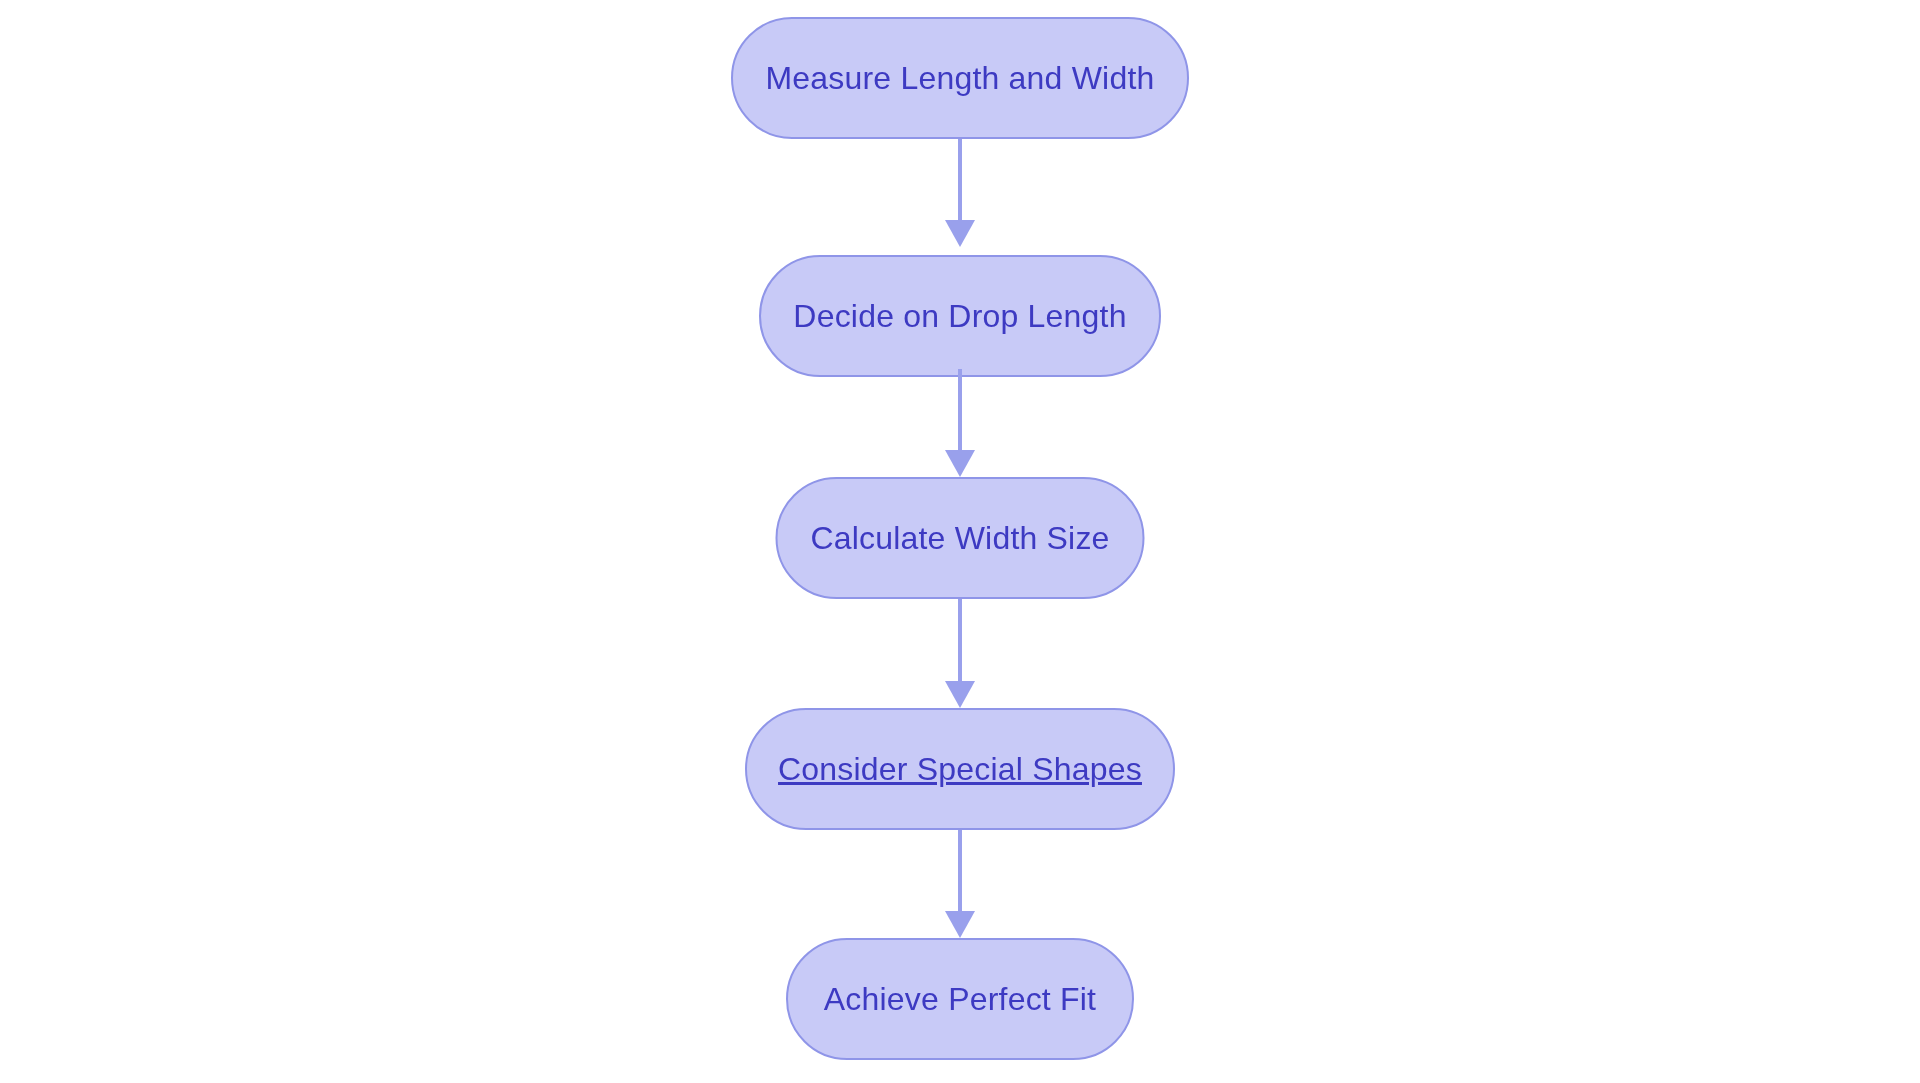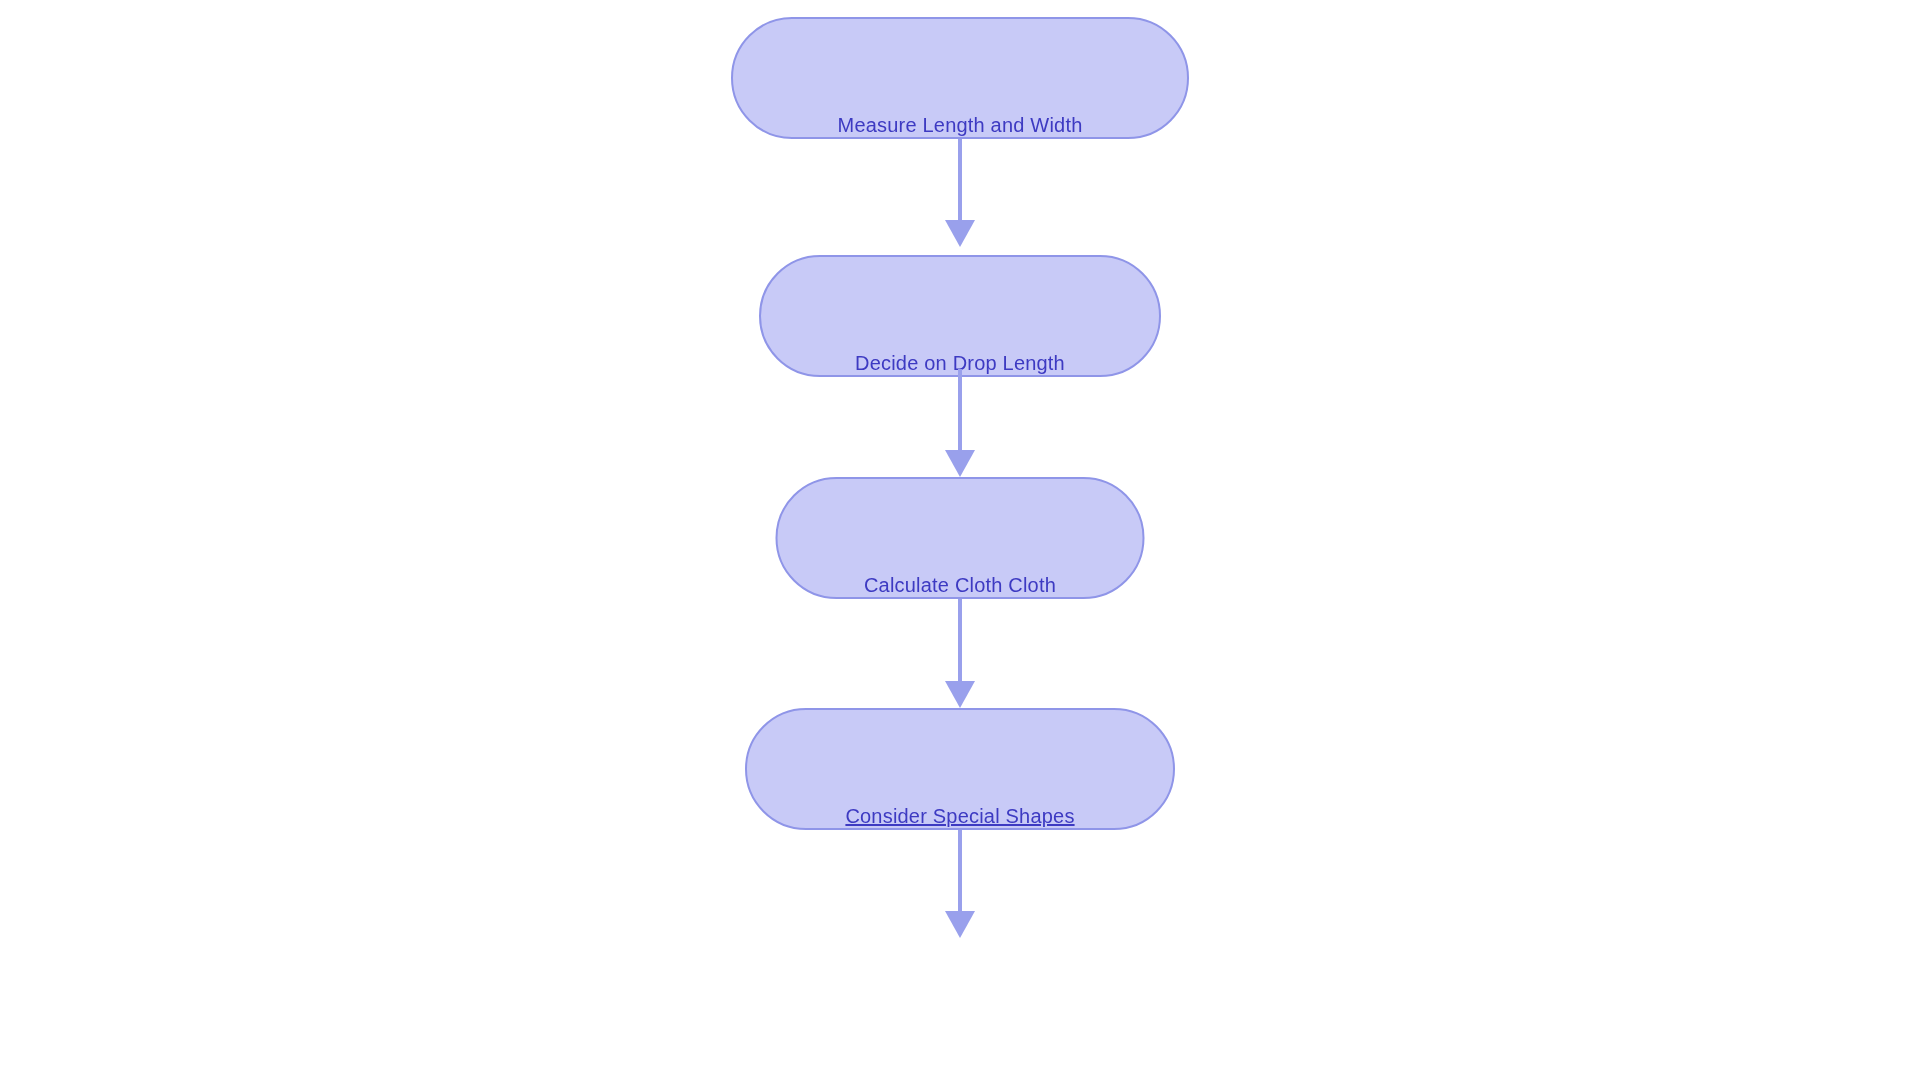--- a/index.html
+++ b/index.html
@@ -18,23 +18,23 @@
   .node {
     position: absolute;
     left: 50%;
     transform: translateX(-50%);
     height: 122px;
     border-radius: 61px;
     background: var(--node-fill, #c8caf7);
     border: 2px solid var(--node-border, #8f95e8);
     color: var(--node-text, #3d3ac2);
     display: flex;
-    align-items: flex-end;
+    align-items: center;
     justify-content: center;
-    font-size: 20px;
+    font-size: 32px;
     letter-spacing: 0.2px;
     box-sizing: border-box;
     white-space: nowrap;
   }
   .n0 { top: 17px;  width: 458px; }
   .n1 { top: 255px; width: 402px; }
   .n2 { top: 477px; width: 369px; }
   .n3 { top: 708px; width: 430px; text-decoration: underline; }
   .n4 { top: 938px; width: 348px; }
 
@@ -81,31 +81,34 @@
   <div class="node n1">
     <span>Decide on Drop Length</span>
   </div>
 
   <div class="arrow a1">
     <div class="shaft"></div>
     <div class="head"></div>
   </div>
 
   <div class="node n2">
-    <span>Calculate Cloth Cloth</span>
+    <span>Calculate Width Size</span>
   </div>
 
   <div class="arrow a2">
     <div class="shaft"></div>
     <div class="head"></div>
   </div>
 
   <div class="node n3">
     <span>Consider Special Shapes</span>
   </div>
 
   <div class="arrow a3">
     <div class="shaft"></div>
     <div class="head"></div>
   </div>
 
+  <div class="node n4">
+    <span>Achieve Perfect Fit</span>
+  </div>
 
 </div>
 
 </body></html>

